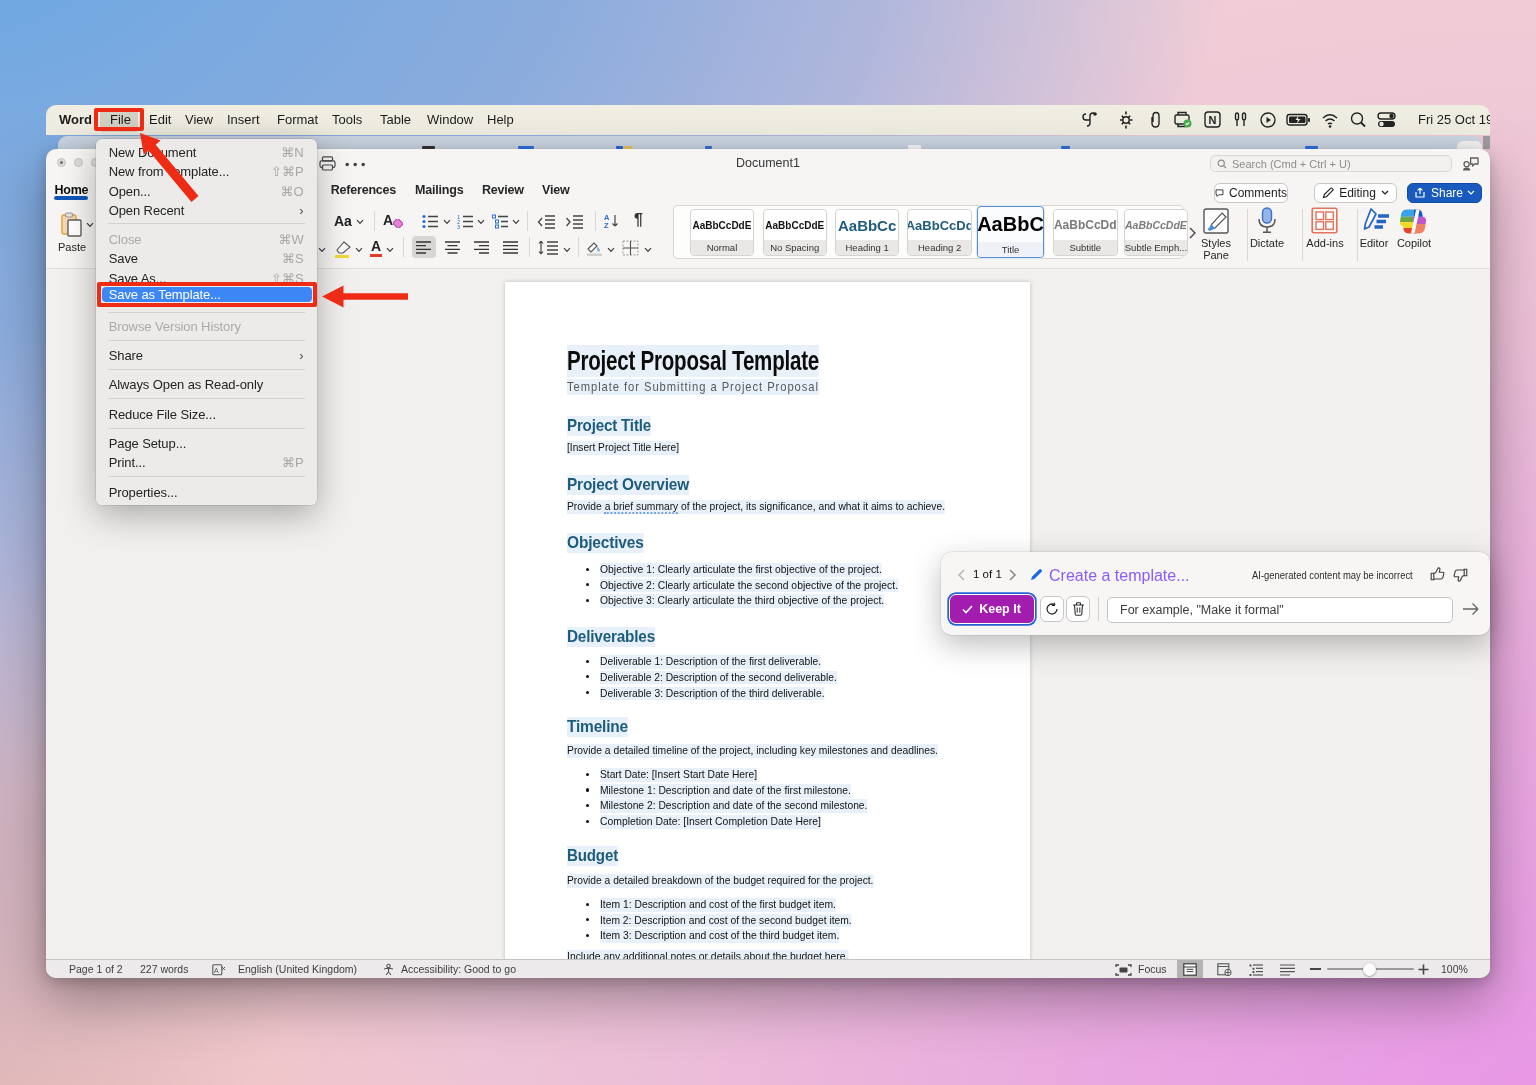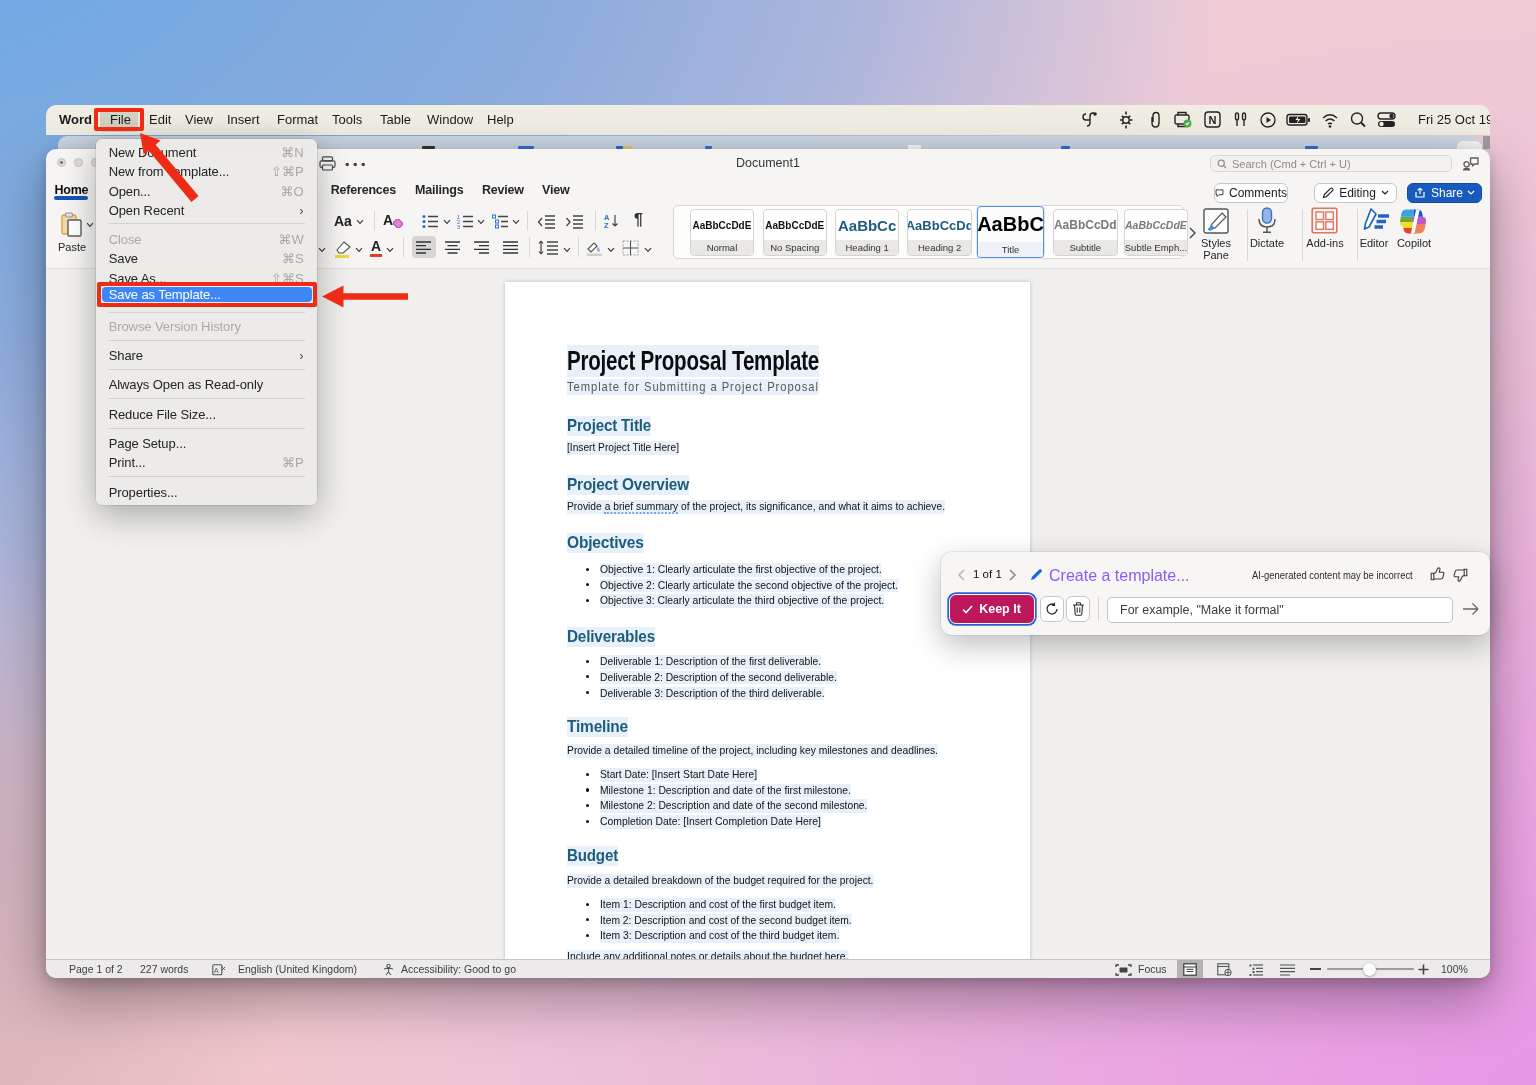--- a/index.html
+++ b/index.html
@@ -643,21 +643,21 @@
     <svg class="abs" width="15" height="14" style="left:489px; top:15px;" viewBox="0 0 15 14">
         <path d="M1.2 6.2 H3.8 V12.8 H1.2 Z" fill="none" stroke="#3c3c3c" stroke-width="1.1"></path>
         <path d="M3.8 12 H10.9 Q12.4 12 12.8 10.6 L13.8 6.9 Q14.2 5.3 12.6 5.3 H9.2 L9.9 2.4 Q10.2 1 8.9 0.9 Q8 0.8 7.6 1.7 L5.6 5.7 L3.8 6.4" fill="none" stroke="#3c3c3c" stroke-width="1.1" stroke-linejoin="round"></path>
       </svg>
     <svg class="abs" width="15" height="14" style="left:512px; top:15.5px;" viewBox="0 0 15 14">
         <g transform="rotate(180 7.5 7)">
           <path d="M1.2 6.2 H3.8 V12.8 H1.2 Z" fill="none" stroke="#3c3c3c" stroke-width="1.1"></path>
           <path d="M3.8 12 H10.9 Q12.4 12 12.8 10.6 L13.8 6.9 Q14.2 5.3 12.6 5.3 H9.2 L9.9 2.4 Q10.2 1 8.9 0.9 Q8 0.8 7.6 1.7 L5.6 5.7 L3.8 6.4" fill="none" stroke="#3c3c3c" stroke-width="1.1" stroke-linejoin="round"></path>
         </g>
       </svg>
-    <div class="abs" style="left:7.5px; top:42px; width:86px; height:30px; background:#be185d; border:1.7px solid #fff; box-shadow:0 0 0 1.7px #2563d4; border-radius:7px; display:flex; align-items:center; justify-content:center; gap:6px;">
+    <div class="abs" style="left:7.5px; top:42px; width:86px; height:30px; background:#a21caf; border:1.7px solid #fff; box-shadow:0 0 0 1.7px #2563d4; border-radius:7px; display:flex; align-items:center; justify-content:center; gap:6px;">
       <svg width="11" height="9" viewBox="0 0 11 9">
           <path d="M1 4.5 L4 7.5 L10 1" fill="none" stroke="#fff" stroke-width="1.6"></path>
         </svg>
       <span style="font-size:12.5px; color:#fff; font-weight:700;">Keep It</span>
     </div>
     <div class="abs" style="left:99px; top:44px; width:24px; height:26px; background:#fff; border:1px solid #c9c7c6; border-radius:6px;">
       <svg width="14" height="14" style="position:absolute; left:4px; top:5px;" viewBox="0 0 14 14">
           <path d="M12 7 A5 5 0 1 1 9.5 2.7 M9.5 0.8 V3.4 H6.9" fill="none" stroke="#2c2c2c" stroke-width="1.3"></path>
         </svg>
     </div>

